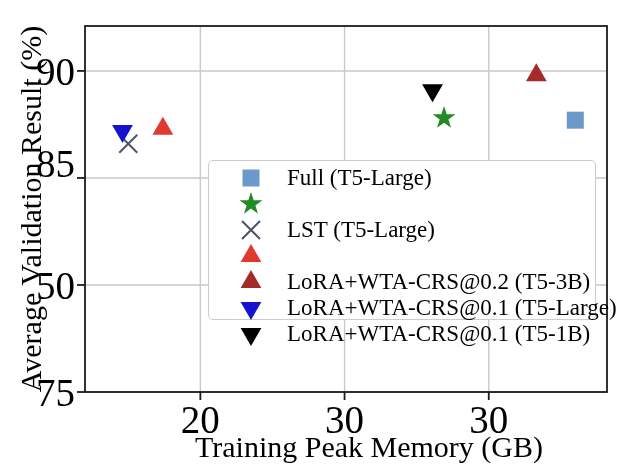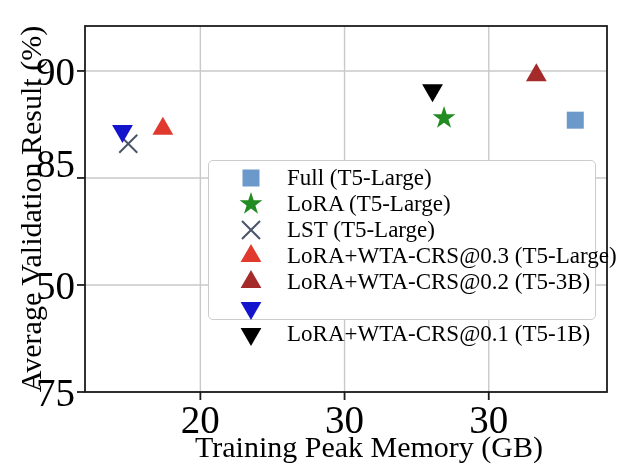--- a/index.html
+++ b/index.html
@@ -105,44 +105,43 @@
     <div class="legend-row">
       <svg class="legend-marker" width="26" height="26">
           <rect x="4.5" y="4.5" width="17" height="17" fill="#6B99C9"></rect>
         </svg>
       <span class="legend-label">Full (T5-Large)</span>
     </div>
     <div class="legend-row">
       <svg class="legend-marker" width="26" height="26">
           <polygon points="13.00,1.00 15.70,9.28 24.41,9.29 17.37,14.42 20.05,22.71 13.00,17.60 5.95,22.71 8.63,14.42 1.59,9.29 10.30,9.28" fill="#228B22"></polygon>
         </svg>
-      <span class="legend-label">LoRA (T5-Large)</span>
     </div>
     <div class="legend-row">
       <svg class="legend-marker" width="26" height="26">
           <path d="M 4 4 L 22 22 M 22 4 L 4 22" stroke="#4A5568" stroke-width="2" fill="none"></path>
         </svg>
       <span class="legend-label">LST (T5-Large)</span>
     </div>
     <div class="legend-row">
       <svg class="legend-marker" width="26" height="26">
           <polygon points="13,1 2.5999999999999996,19 23.4,19" fill="#E0392E"></polygon>
         </svg>
-      <span class="legend-label">LoRA+WTA-CRS@0.3 (T5-Large)</span>
     </div>
     <div class="legend-row">
       <svg class="legend-marker" width="26" height="26">
           <polygon points="13,1 2.5999999999999996,19 23.4,19" fill="#A52A2A"></polygon>
         </svg>
       <span class="legend-label">LoRA+WTA-CRS@0.2 (T5-3B)</span>
     </div>
     <div class="legend-row">
       <svg class="legend-marker" width="26" height="26">
           <polygon points="13,25 2.5999999999999996,7 23.4,7" fill="#1414CC"></polygon>
         </svg>
+      <span class="legend-label">LoRA+WTA-CRS@0.1 (T5-Large)</span>
     </div>
     <div class="legend-row">
       <svg class="legend-marker" width="26" height="26">
           <polygon points="13,25 2.5999999999999996,7 23.4,7" fill="#000000"></polygon>
         </svg>
       <span class="legend-label">LoRA+WTA-CRS@0.1 (T5-1B)</span>
     </div>
   </div>
 
 </div>

